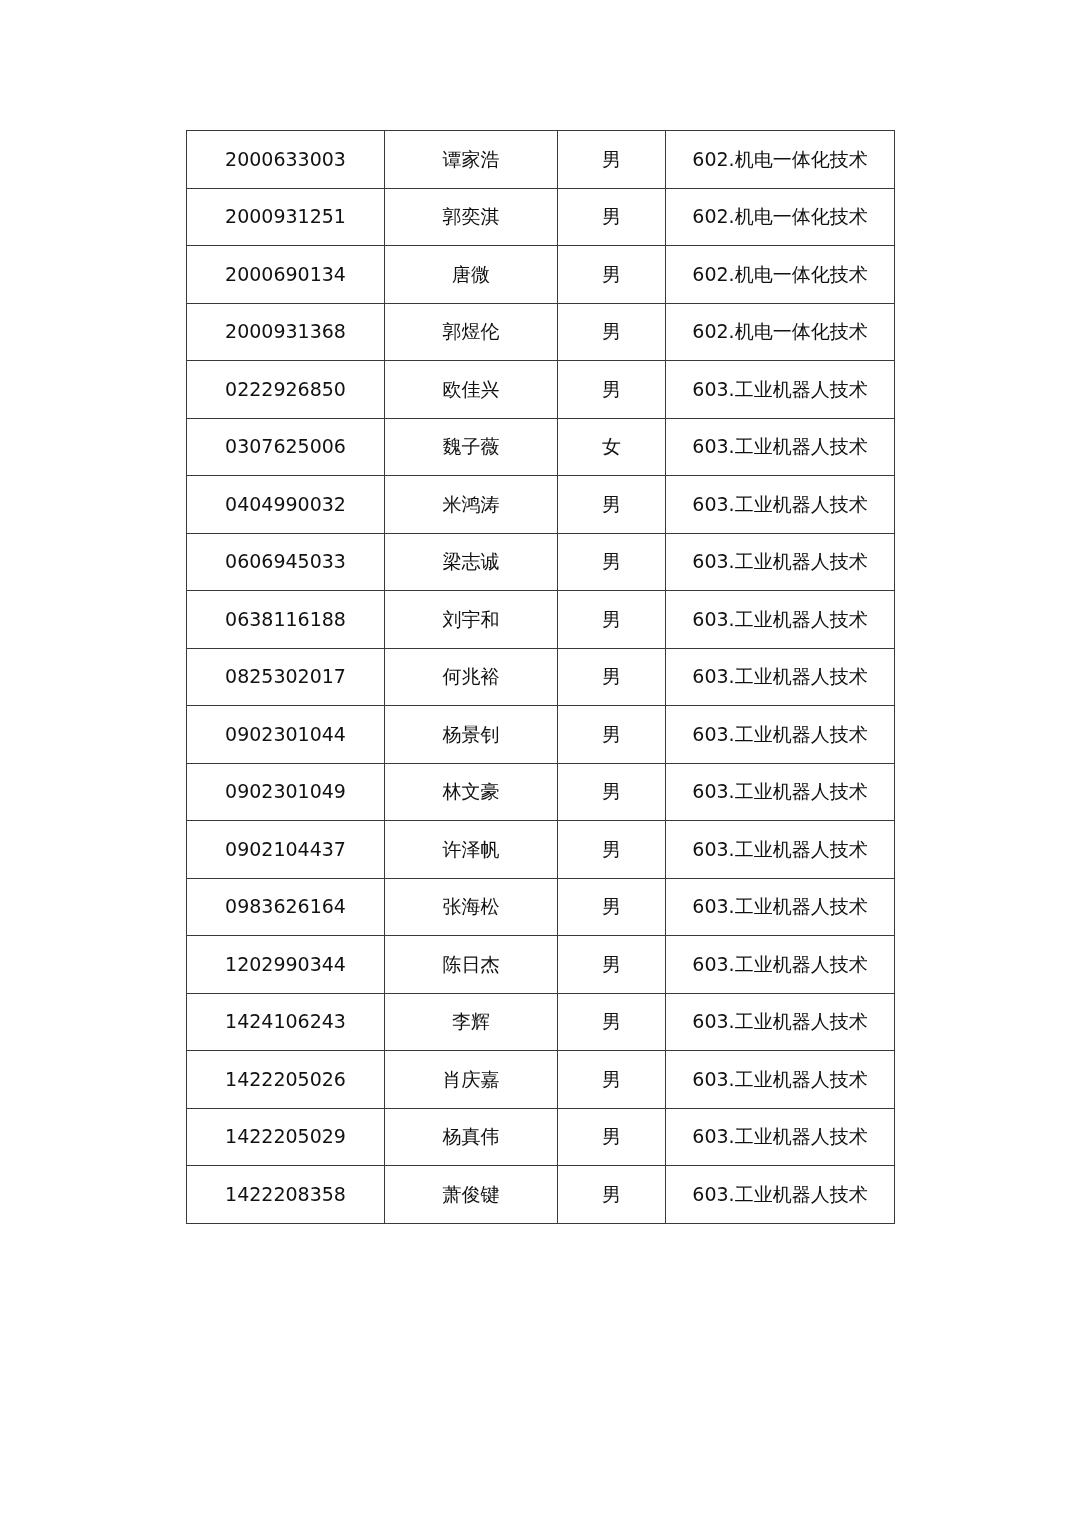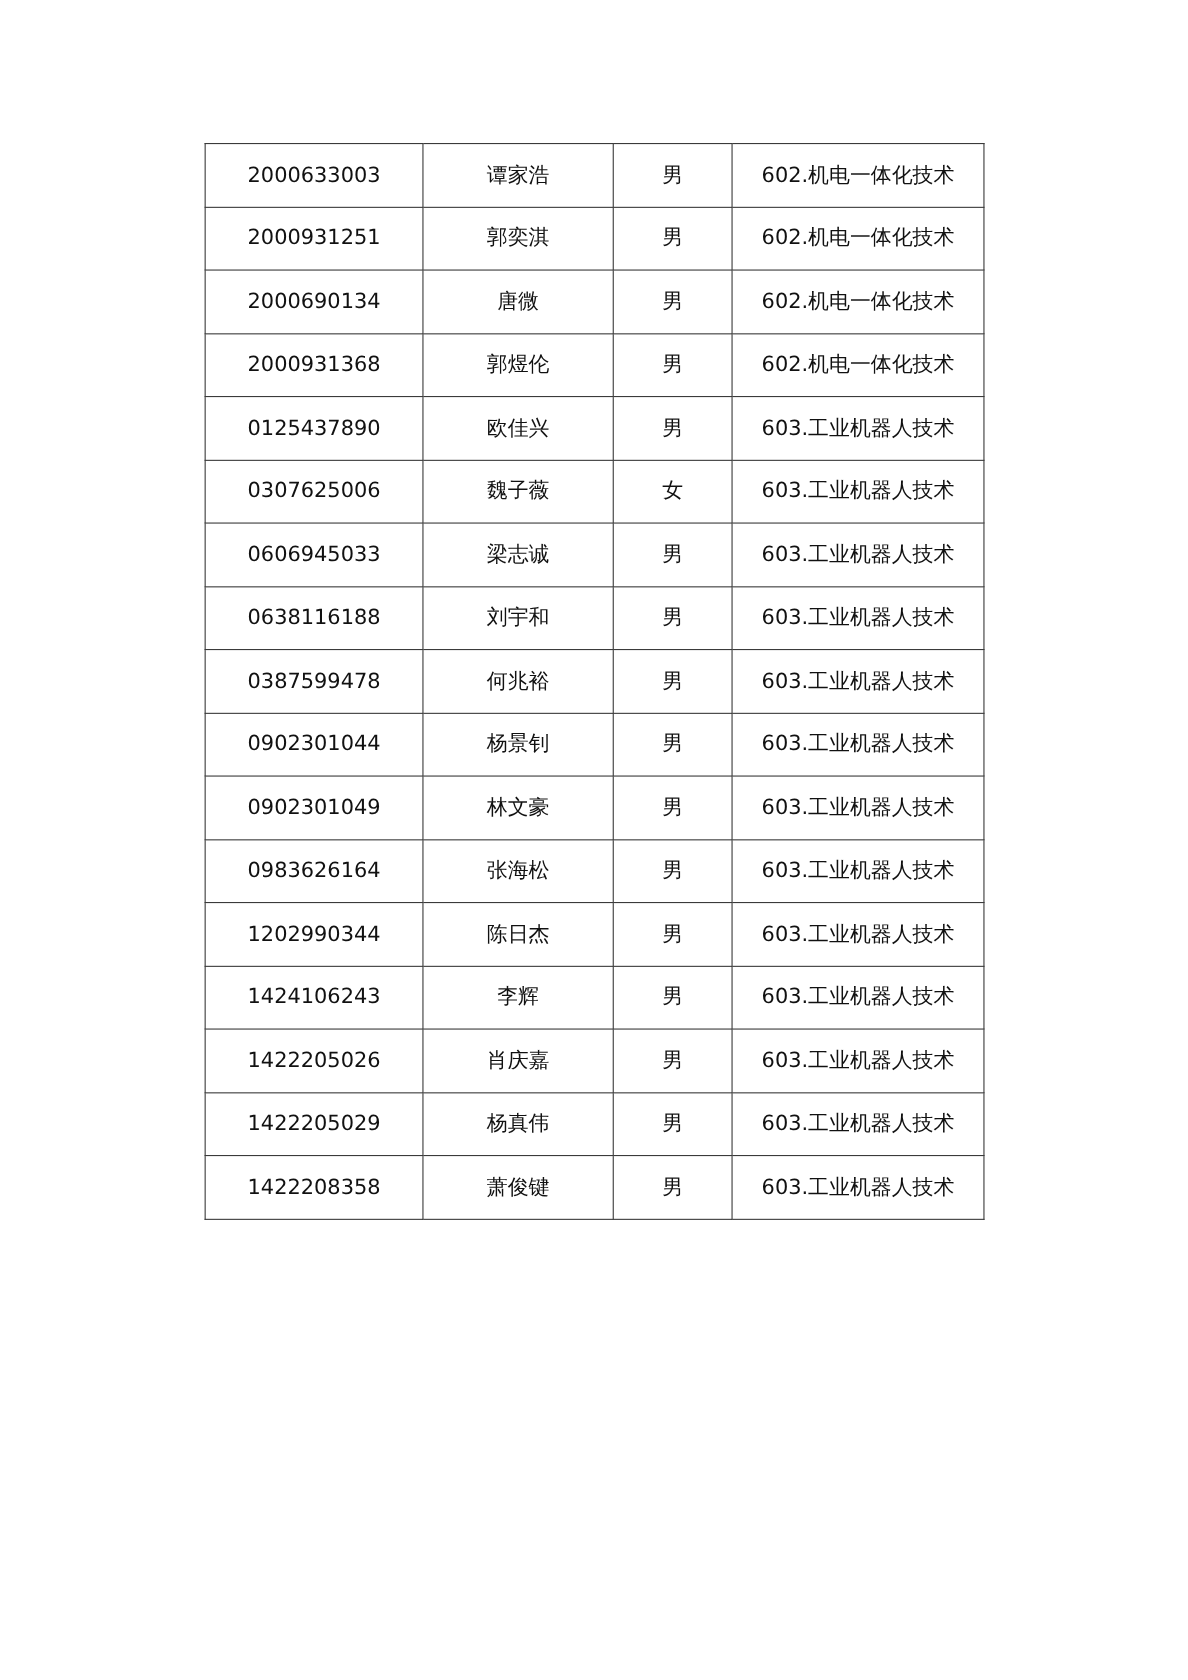--- a/index.html
+++ b/index.html
@@ -75,58 +75,70 @@
           <td>男</td>
           <td>602.机电一体化技术</td>
         </tr>
         <tr>
           <td>2000931368</td>
           <td>郭煜伦</td>
           <td>男</td>
           <td>602.机电一体化技术</td>
         </tr>
         <tr>
-          <td>0125437890</td>
+          <td>0222926850</td>
           <td>欧佳兴</td>
           <td>男</td>
           <td>603.工业机器人技术</td>
         </tr>
         <tr>
           <td>0307625006</td>
           <td>魏子薇</td>
           <td>女</td>
+          <td>603.工业机器人技术</td>
+        </tr>
+        <tr>
+          <td>0404990032</td>
+          <td>米鸿涛</td>
+          <td>男</td>
           <td>603.工业机器人技术</td>
         </tr>
         <tr>
           <td>0606945033</td>
           <td>梁志诚</td>
           <td>男</td>
           <td>603.工业机器人技术</td>
         </tr>
         <tr>
           <td>0638116188</td>
           <td>刘宇和</td>
           <td>男</td>
           <td>603.工业机器人技术</td>
         </tr>
         <tr>
-          <td>0387599478</td>
+          <td>0825302017</td>
           <td>何兆裕</td>
           <td>男</td>
           <td>603.工业机器人技术</td>
         </tr>
         <tr>
           <td>0902301044</td>
           <td>杨景钊</td>
           <td>男</td>
           <td>603.工业机器人技术</td>
         </tr>
         <tr>
           <td>0902301049</td>
           <td>林文豪</td>
+          <td>男</td>
+          <td>603.工业机器人技术</td>
+        </tr>
+        <tr>
+          <td>0902104437</td>
+          <td>许泽帆</td>
           <td>男</td>
           <td>603.工业机器人技术</td>
         </tr>
         <tr>
           <td>0983626164</td>
           <td>张海松</td>
           <td>男</td>
           <td>603.工业机器人技术</td>
         </tr>
         <tr>

